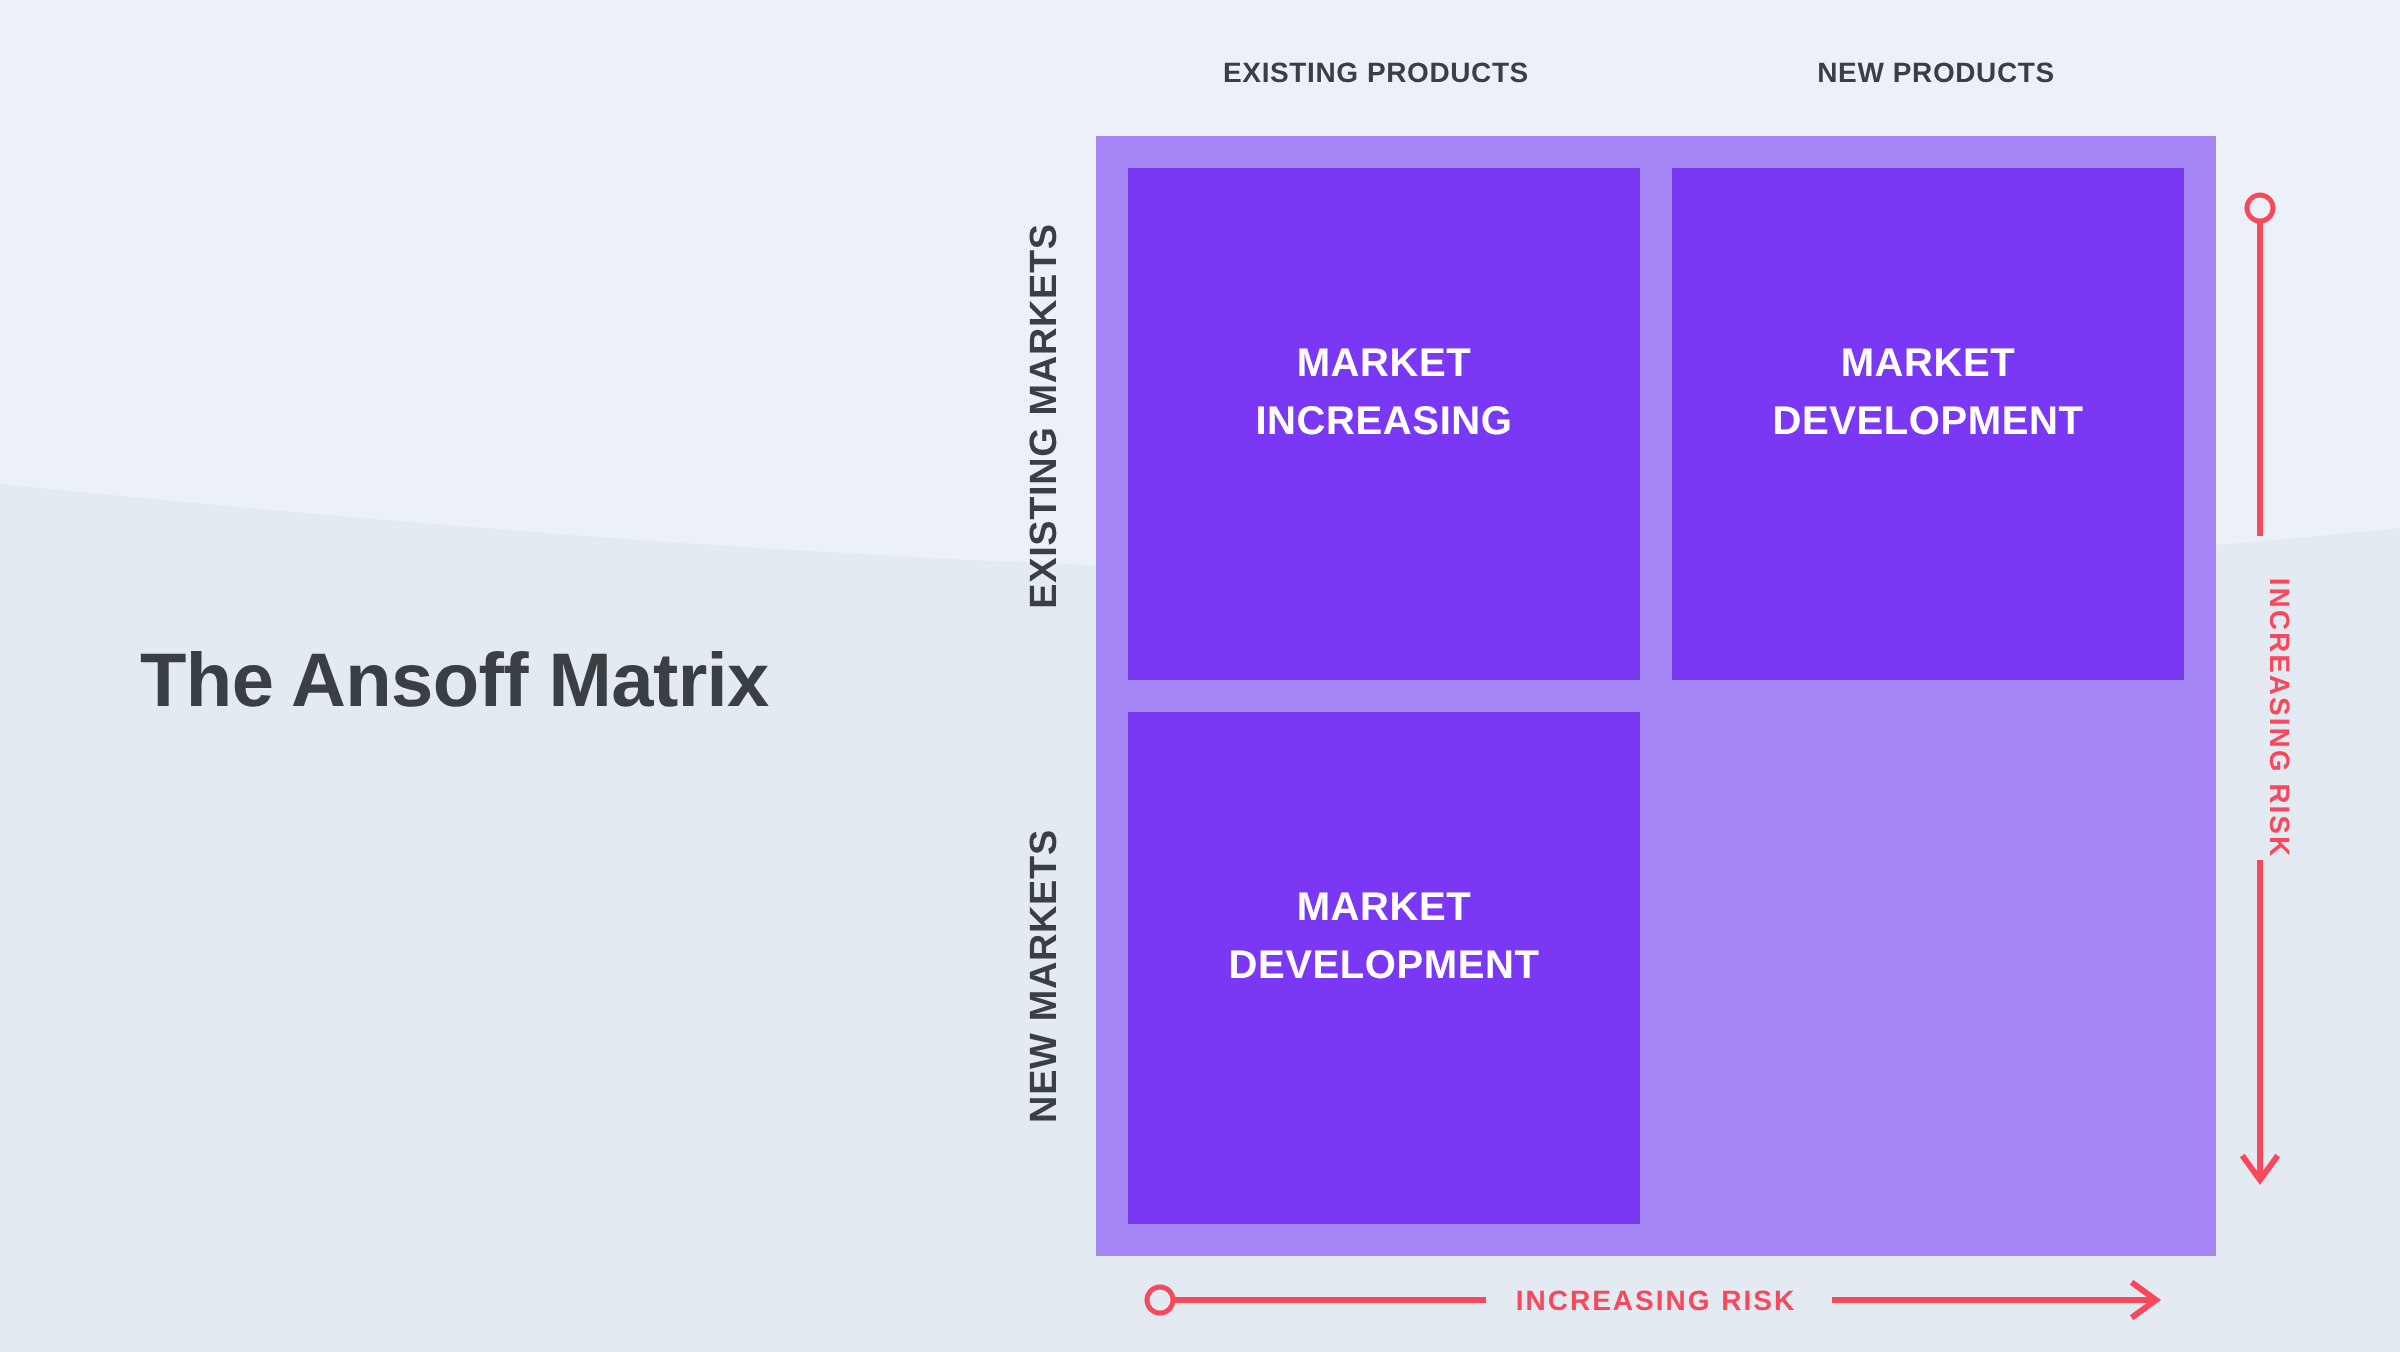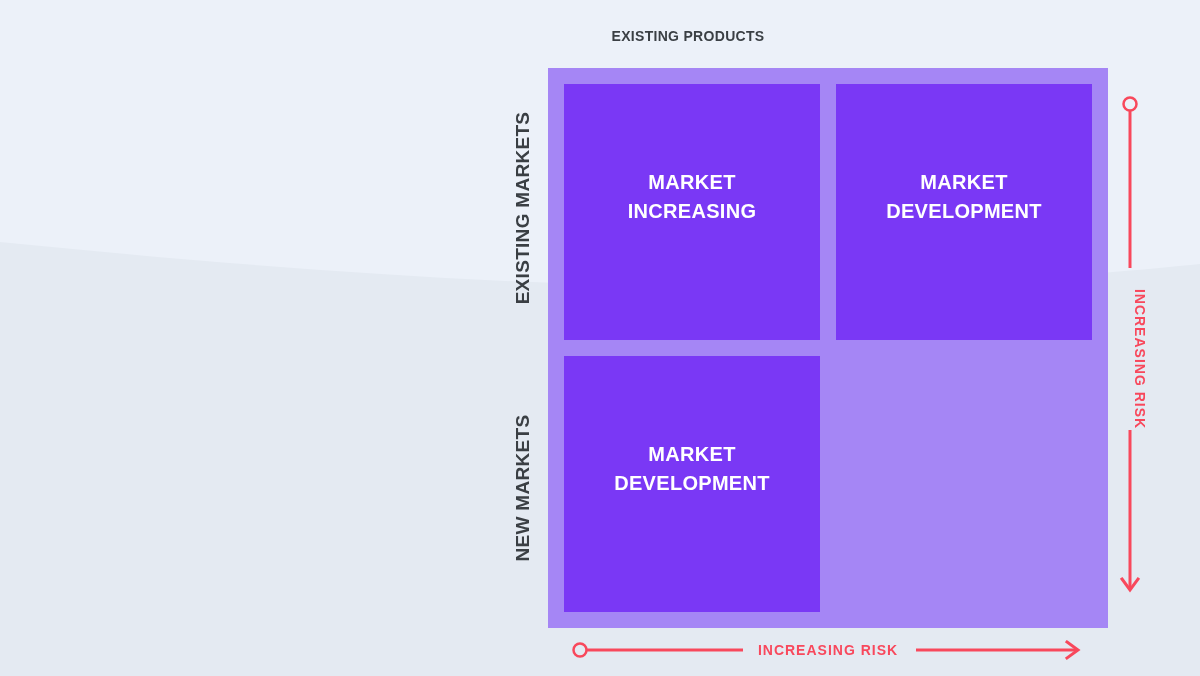--- a/index.html
+++ b/index.html
@@ -157,22 +157,24 @@
 </style>
 </head>
 <body>
 
 <div id="stage">
 
   <svg id="bg-curve" viewBox="0 0 1200 676" preserveAspectRatio="none" aria-hidden="true">
     <path d="M0,242 C 260,268 560,292 840,286 C 1010,282 1120,272 1200,264 L1200,676 L0,676 Z" fill="#e4eaf2"></path>
   </svg>
 
+  <div id="page-title">The Ansoff Matrix</div>
 
   <div class="col-header" id="col-header-0">EXISTING PRODUCTS</div>
+  <div class="col-header" id="col-header-1">NEW PRODUCTS</div>
 
   <div class="row-header" id="row-header-0">EXISTING MARKETS</div>
   <div class="row-header" id="row-header-1">NEW MARKETS</div>
 
   <div id="matrix">
 
     <div class="quadrant">
       <div class="quadrant-label">
         <span>MARKET</span><br>
         <span>INCREASING</span>

